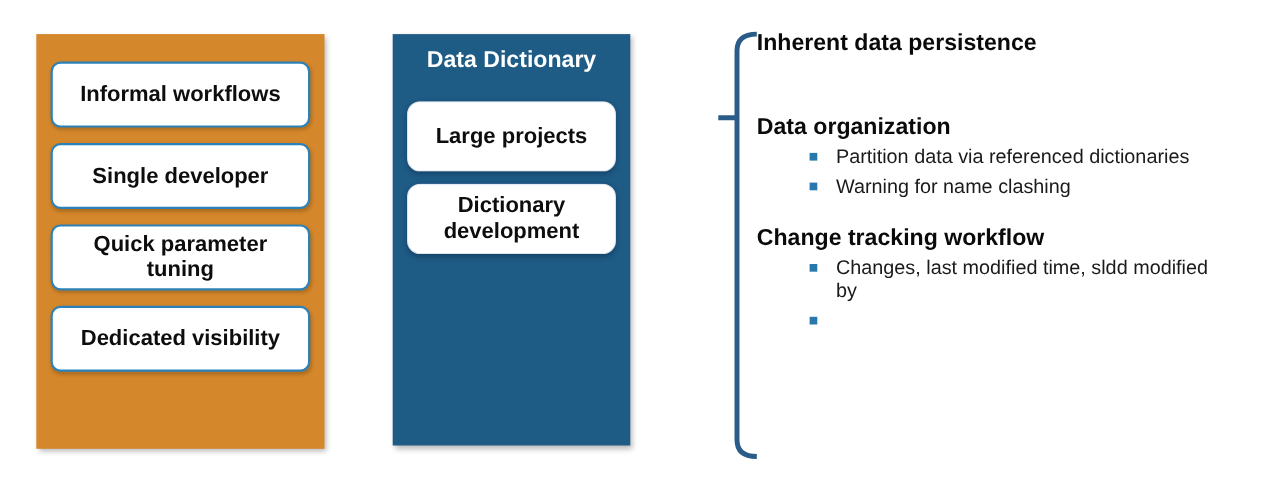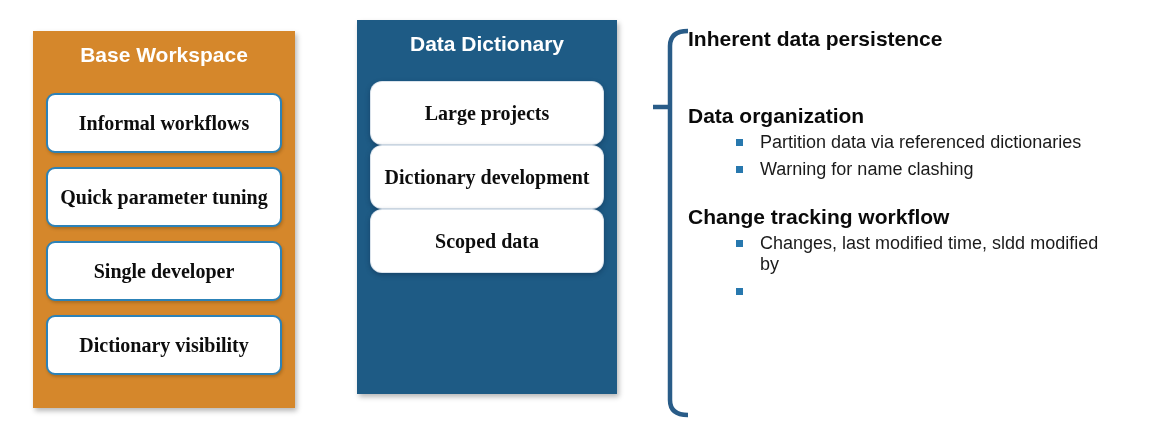--- a/index.html
+++ b/index.html
@@ -13,27 +13,27 @@
   }
   *{box-sizing:border-box;margin:0;padding:0;}
   html,body{width:1152px;height:435px;background:#ffffff;overflow:hidden;
     font-family:"Liberation Sans", sans-serif;}
   .stage{position:relative;width:1152px;height:435px;background:#ffffff;}
 
   
   .panel{position:absolute;box-shadow:2px 3px 5px rgba(0,0,0,0.28);}
   .panel-orange{left:33px;top:31px;width:262px;height:377px;
     background:var(--workspace-orange);}
-  .panel-blue{left:357px;top:20px;width:260px;height:374px;
+  .panel-blue{left:357px;top:31px;width:216px;height:374px;
     background:var(--dictionary-blue);}
   .panel-title{margin-top:11px;text-align:center;color:#ffffff;
     font-size:21px;font-weight:700;line-height:26px;}
-  .boxes{display:flex;flex-direction:column;padding:0 13px;font-family:Liberation Serif, serif;}
+  .boxes{display:flex;flex-direction:column;padding:0 13px;}
   .panel-orange .boxes{margin-top:25px;gap:14px;}
-  .panel-blue .boxes{margin-top:24px;}
+  .panel-blue .boxes{margin-top:24px;gap:11px;}
   .wbox{display:flex;align-items:center;justify-content:center;
     text-align:center;background:var(--box-white);
     font-size:20px;font-weight:700;line-height:1.15;color:var(--text-black);
     padding:0 10px;}
   .panel-orange .wbox{height:60px;border:2px solid var(--box-border-blue);
     border-radius:9px;box-shadow:1px 2px 3px rgba(60,40,0,0.25);}
   .panel-blue .wbox{height:64px;border:1px solid rgba(150,175,200,0.35);
     border-radius:12px;box-shadow:0 2px 5px rgba(10,40,70,0.45);}
   .wbox span{display:inline-block;max-width:226px;}
 
@@ -52,48 +52,44 @@
     margin:7px 17px 0 48px;}
   .section li .btxt{font-size:18px;line-height:21px;color:#1a1a1a;
     max-width:345px;}
 </style>
 </head>
 <body>
 
 <div class="stage">
 
   <section class="panel panel-orange">
-    <div class="panel-title">Base Workspace</div>
     <div class="boxes">
       <div class="wbox">
         <span>Informal workflows</span>
       </div>
       <div class="wbox">
+        <span>Single developer</span>
+      </div>
+      <div class="wbox">
         <span>Quick parameter tuning</span>
       </div>
       <div class="wbox">
-        <span>Single developer</span>
-      </div>
-      <div class="wbox">
-        <span>Dictionary visibility</span>
+        <span>Dedicated visibility</span>
       </div>
     </div>
   </section>
 
   <section class="panel panel-blue">
     <div class="panel-title">Data Dictionary</div>
     <div class="boxes">
       <div class="wbox">
         <span>Large projects</span>
       </div>
       <div class="wbox">
         <span>Dictionary development</span>
-      </div>
-      <div class="wbox">
-        <span>Scoped data</span>
       </div>
     </div>
   </section>
 
   <svg class="bracket" viewBox="0 0 46 390" xmlns="http://www.w3.org/2000/svg">
     <path d="M 40 3 Q 22 3 22 18 L 22 372 Q 22 387 40 387" fill="none" stroke="#295C88" stroke-width="4.5"></path>
     <path d="M 22 79 L 5 79" fill="none" stroke="#295C88" stroke-width="4.5"></path>
   </svg>
 
   <div class="details">

